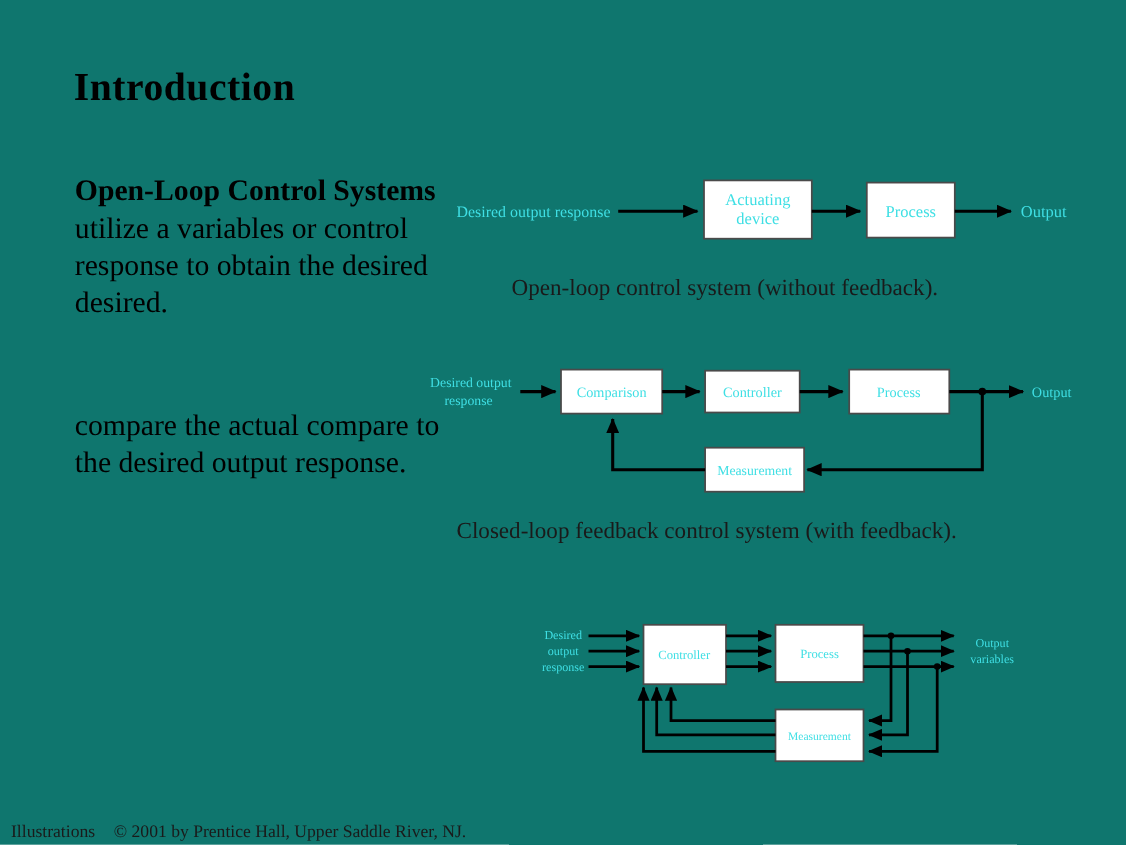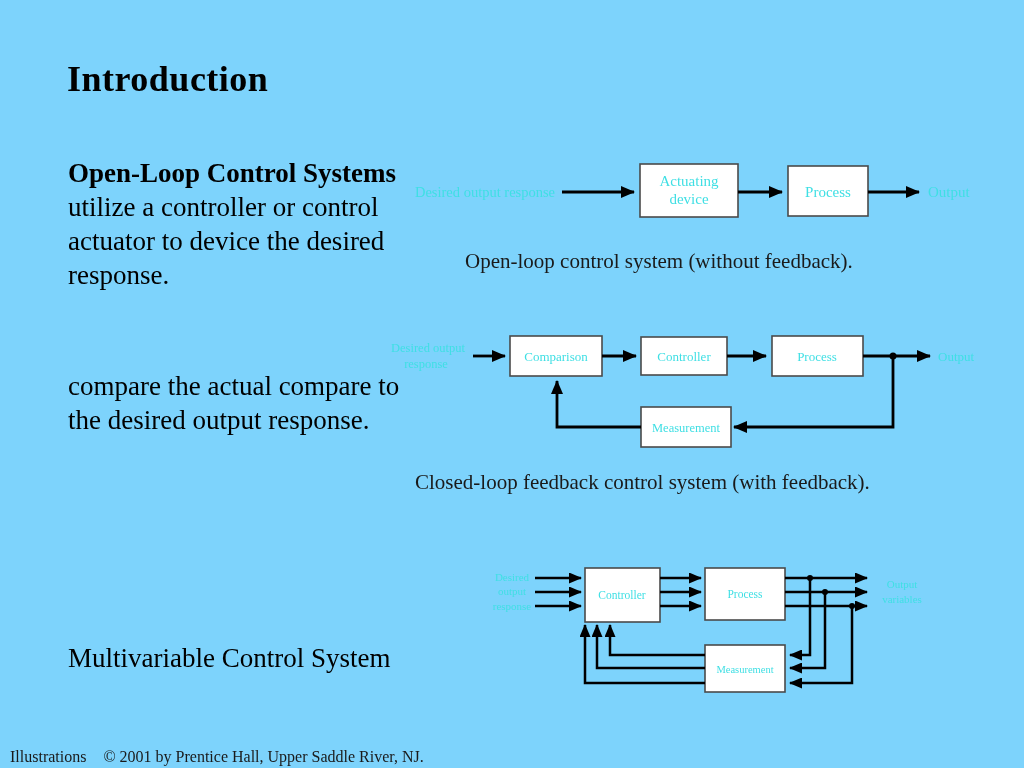--- a/index.html
+++ b/index.html
@@ -9,21 +9,21 @@
   }
   *{margin:0;padding:0;box-sizing:border-box;}
   html,body{width:1024px;height:768px;}
   body{
     background:#ffffff;
     font-family:"Liberation Serif","DejaVu Serif",serif;
     color:#000;
     position:relative;
     overflow:hidden;
   }
-  .slide{position:absolute;inset:0;background:#7dd3fc;}
+  .slide{position:absolute;inset:0;background:#0f766e;}
   .title{
     position:absolute;left:67px;top:58px;
     font-size:36px;font-weight:bold;letter-spacing:0.5px;
   }
   .para{
     position:absolute;left:68px;
     font-size:27px;line-height:34px;white-space:nowrap;margin-top:20px;
   }
   .para .b{font-weight:bold;}
   .p1{top:136px;}
@@ -59,23 +59,23 @@
 </style>
 </head>
 <body>
 
 <div class="slide">
 
   <h1 class="title">Introduction</h1>
 
   <div class="para p1">
     <div><span class="b">Open-Loop Control Systems</span></div>
-    <div>utilize a controller or control</div>
-    <div>actuator to device the desired</div>
-    <div>response.</div>
+    <div>utilize a variables or control</div>
+    <div>response to obtain the desired</div>
+    <div>desired.</div>
   </div>
 
   <svg class="d1" width="580" height="70" viewBox="0 0 580 70">
     <defs>
       <marker id="ah1" markerUnits="userSpaceOnUse" markerWidth="14" markerHeight="12" refX="13" refY="6" orient="auto">
         <path d="M0,0 L14,6 L0,12 Z" fill="#000"></path>
       </marker>
     </defs>
     <text class="lbl f14 anc-m" x="75" y="42">Desired output response</text>
     <line class="fl" x1="152" y1="37" x2="224" y2="37" marker-end="url(#ah1)"></line>
@@ -115,21 +115,20 @@
     <line class="fl" x1="478" y1="23" x2="545" y2="23" marker-end="url(#ah2)"></line>
     <circle cx="508" cy="23" r="3.5" fill="#000"></circle>
     <text class="lbl f13" x="553" y="28">Output</text>
     <polyline class="fl" points="508,23 508,94 349,94" marker-end="url(#ah2)"></polyline>
     <rect class="box" x="256" y="74" width="90" height="40"></rect>
     <text class="lbl f12 anc-m" x="301" y="99">Measurement</text>
     <polyline class="fl" points="256,94 172,94 172,48" marker-end="url(#ah2)"></polyline>
   </svg>
   <div class="caption cap2">Closed-loop feedback control system (with feedback).</div>
 
-  <div class="para p3">Multivariable Control System</div>
 
   <svg class="d3" width="450" height="150" viewBox="0 0 450 150">
     <defs>
       <marker id="ah3" markerUnits="userSpaceOnUse" markerWidth="13" markerHeight="11" refX="12" refY="5.5" orient="auto">
         <path d="M0,0 L13,5.5 L0,11 Z" fill="#000"></path>
       </marker>
     </defs>
     <text class="lbl f11 anc-m" x="32" y="25">Desired</text>
     <text class="lbl f11 anc-m" x="32" y="39">output</text>
     <text class="lbl f11 anc-m" x="32" y="54">response</text>

